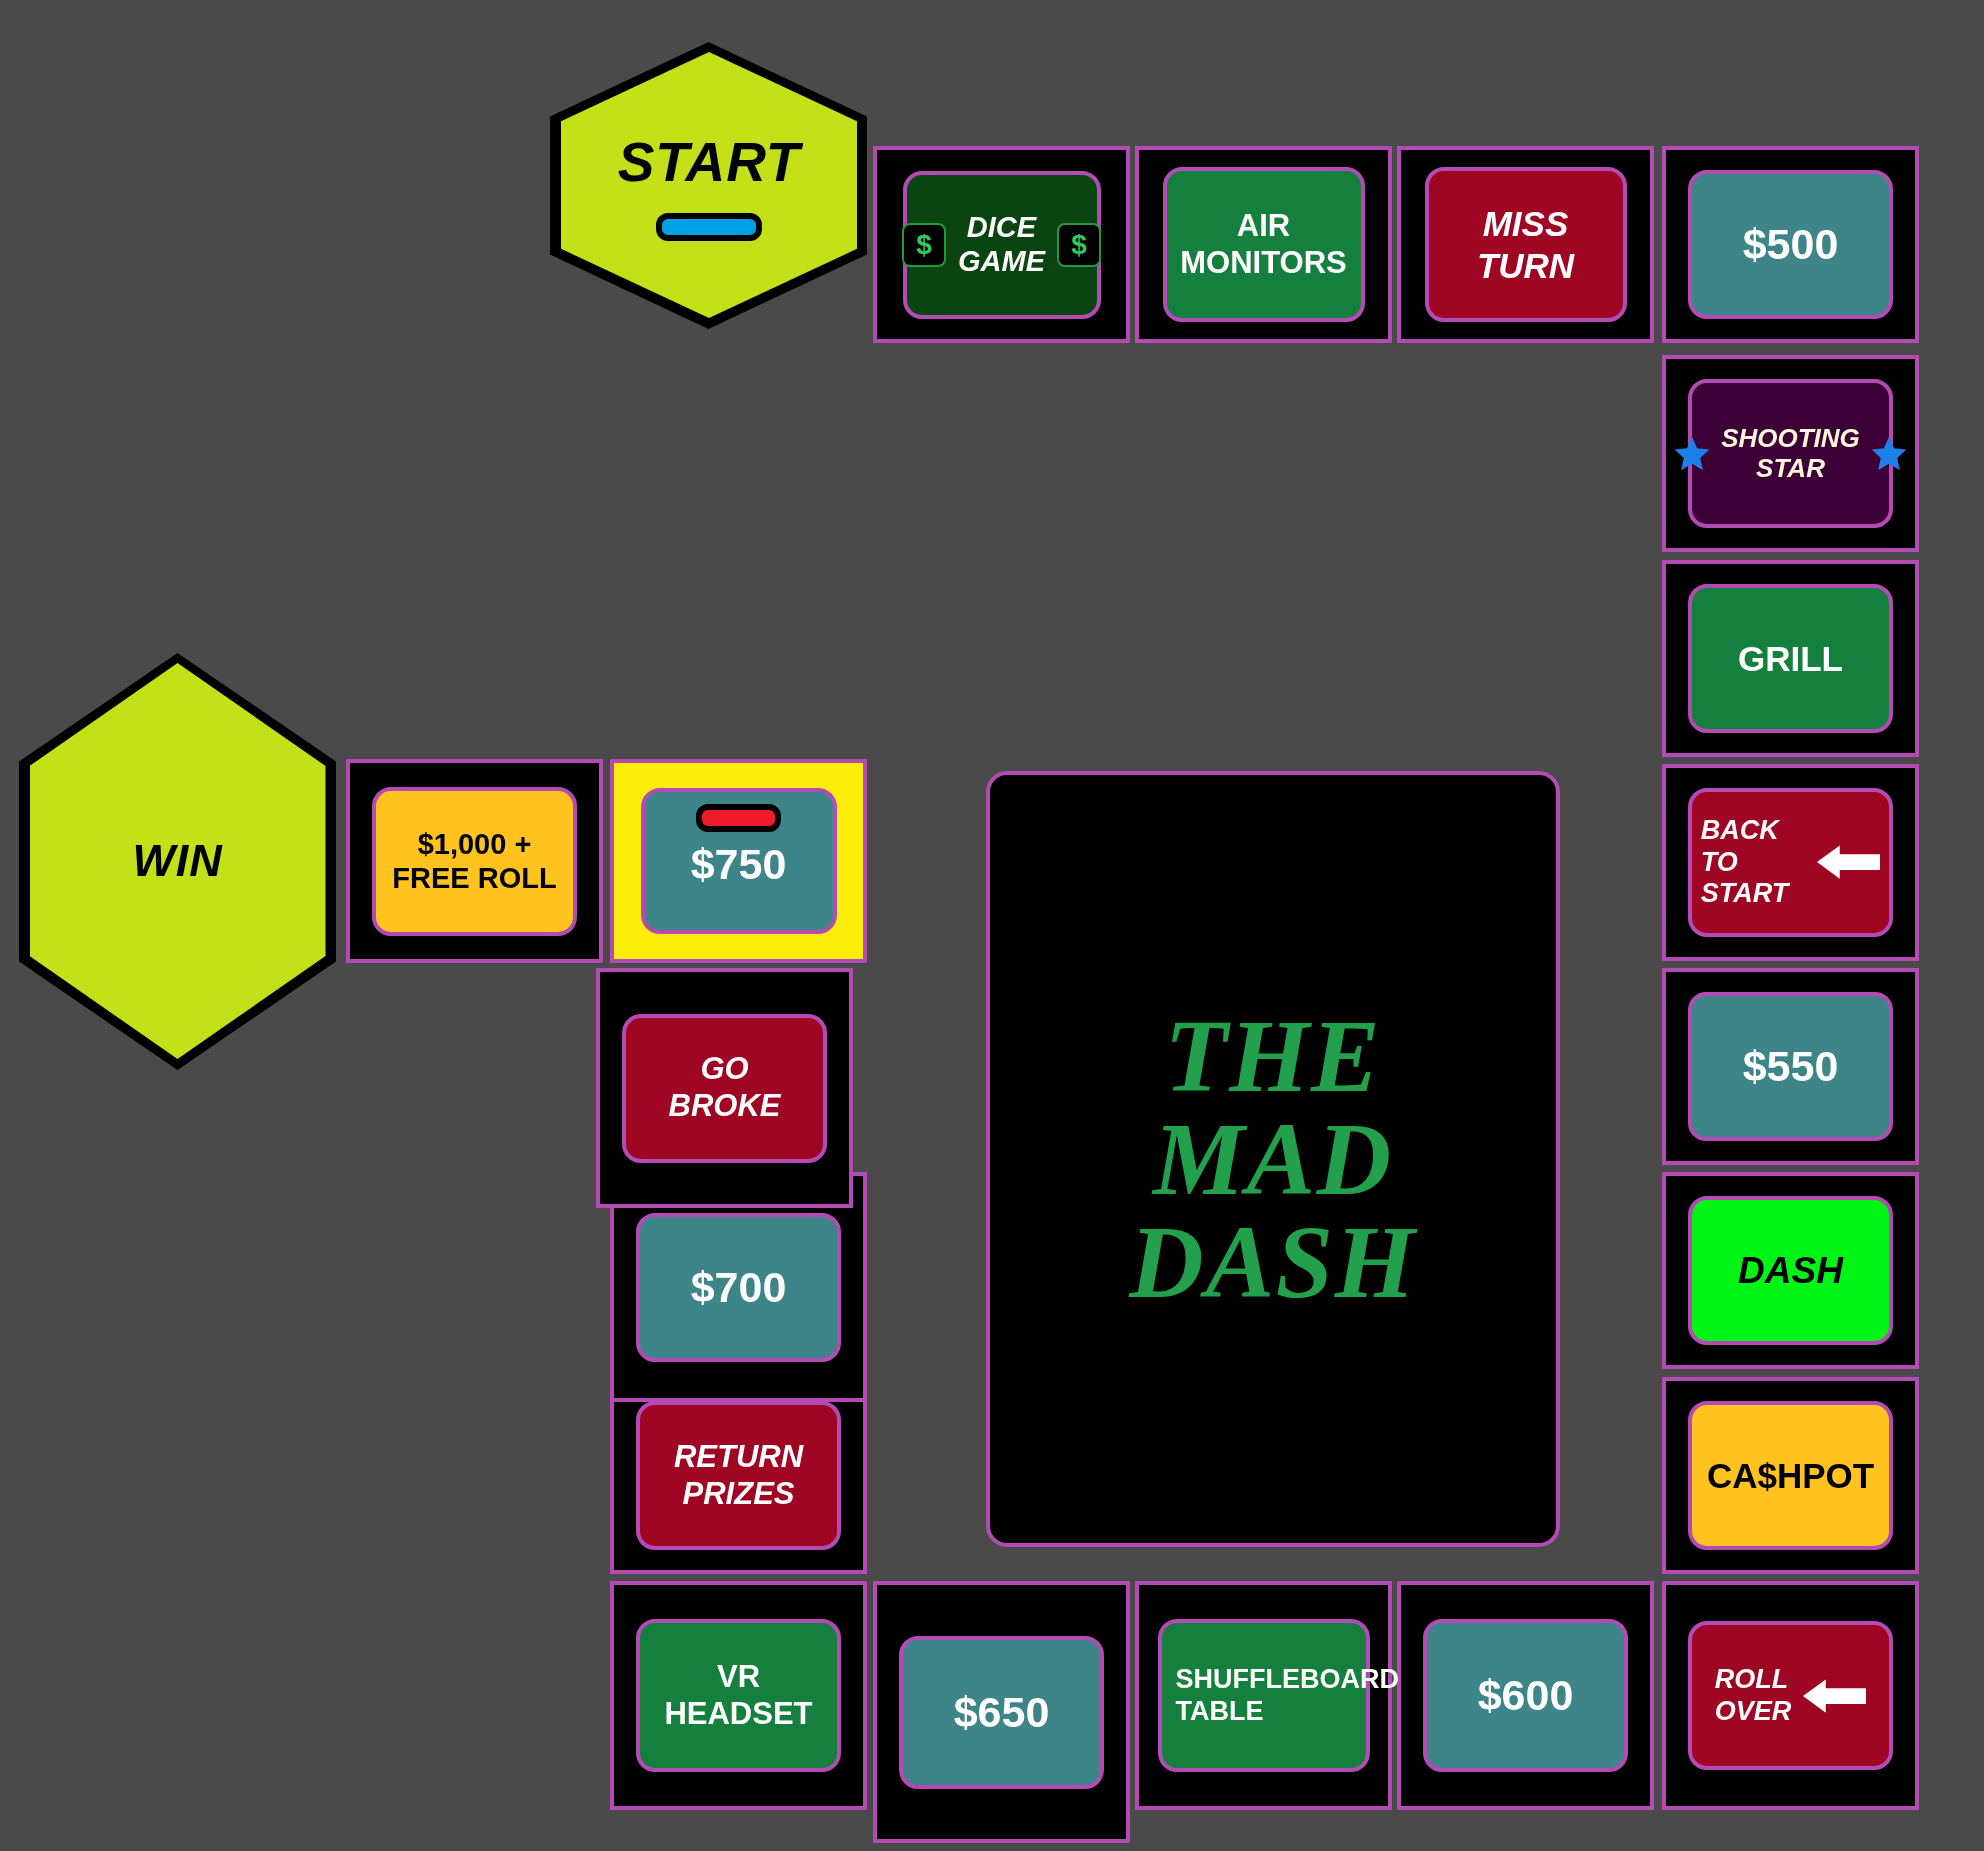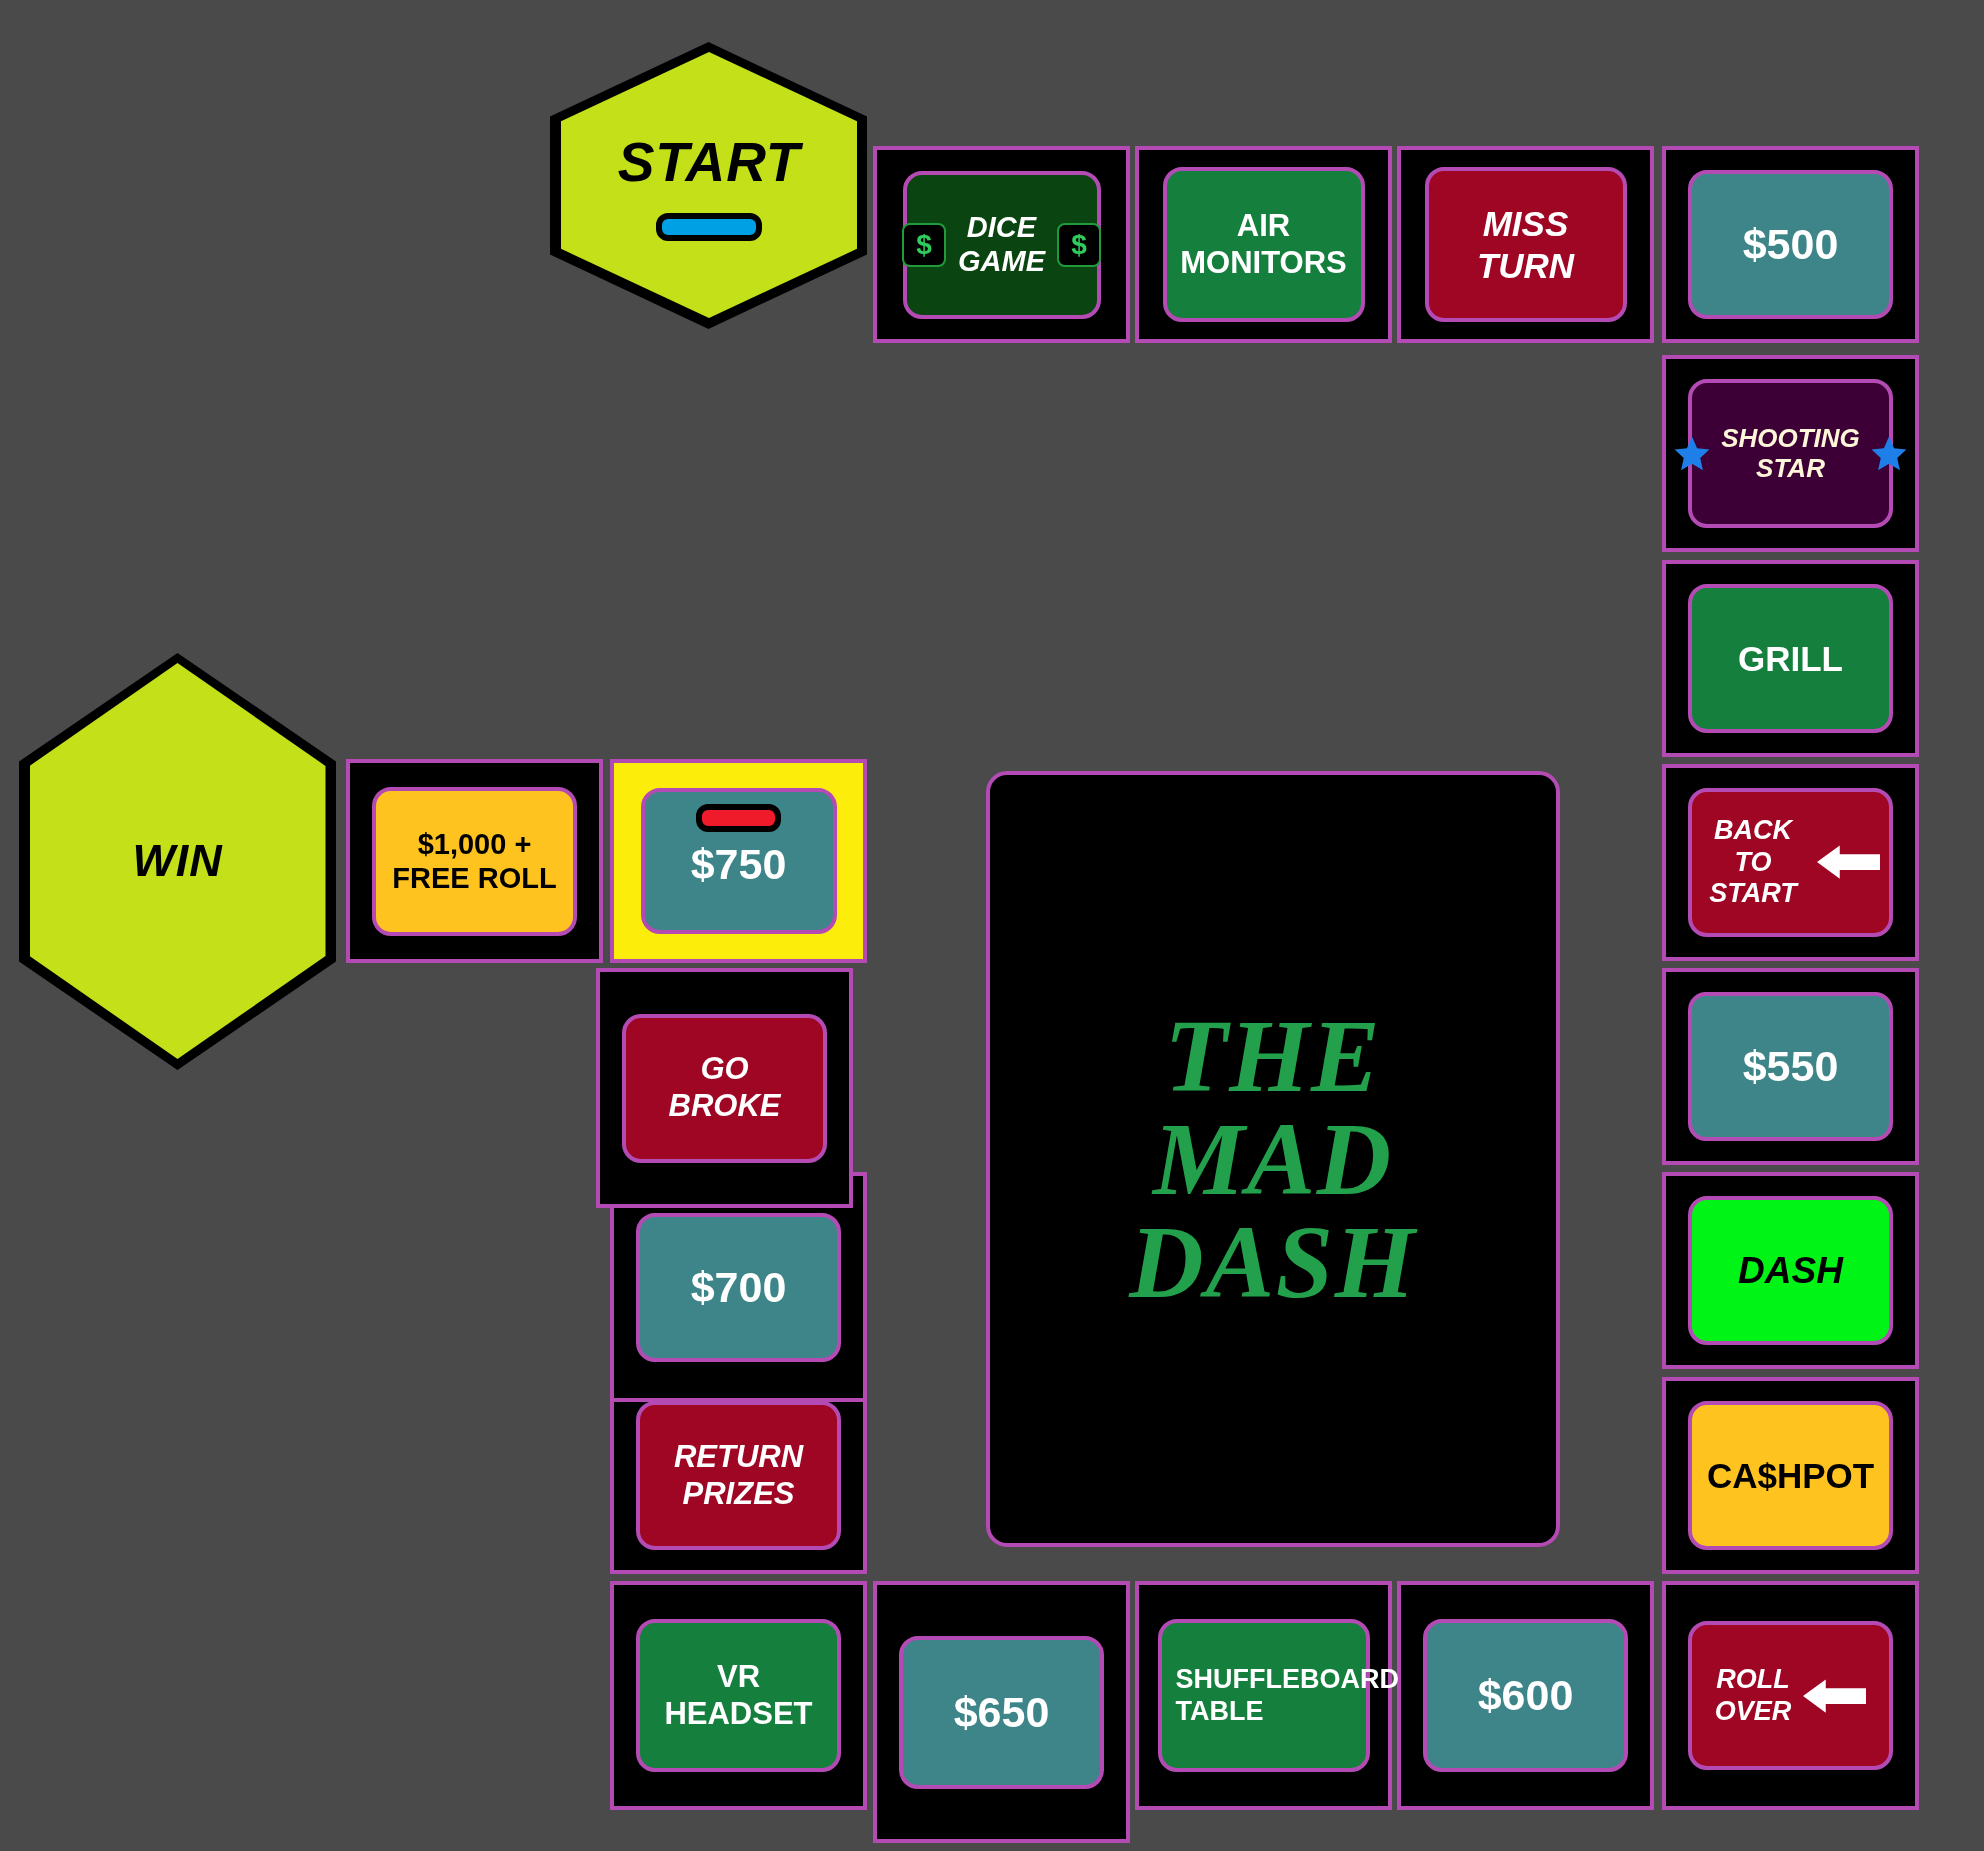--- a/index.html
+++ b/index.html
@@ -162,21 +162,21 @@
     display: flex;
     align-items: center;
     justify-content: center;
     gap: 12px;
   }
   .arrow-text {
     font-style: italic;
     font-weight: bold;
     color: #ffffff;
     line-height: 1.18;
-    text-align: center;
+    text-align: left;
   }
   .arrow-glyph { width: 63px; height: 40px; flex: none; }
 </style>
 </head>
 <body>
 
 <div id="board">
 
   <div class="hex-outer" style="left:550px; top:42px; width:317px; height:287px;"></div>
   <div class="hex" style="left:561px; top:52px; width:296px; height:266px;">

